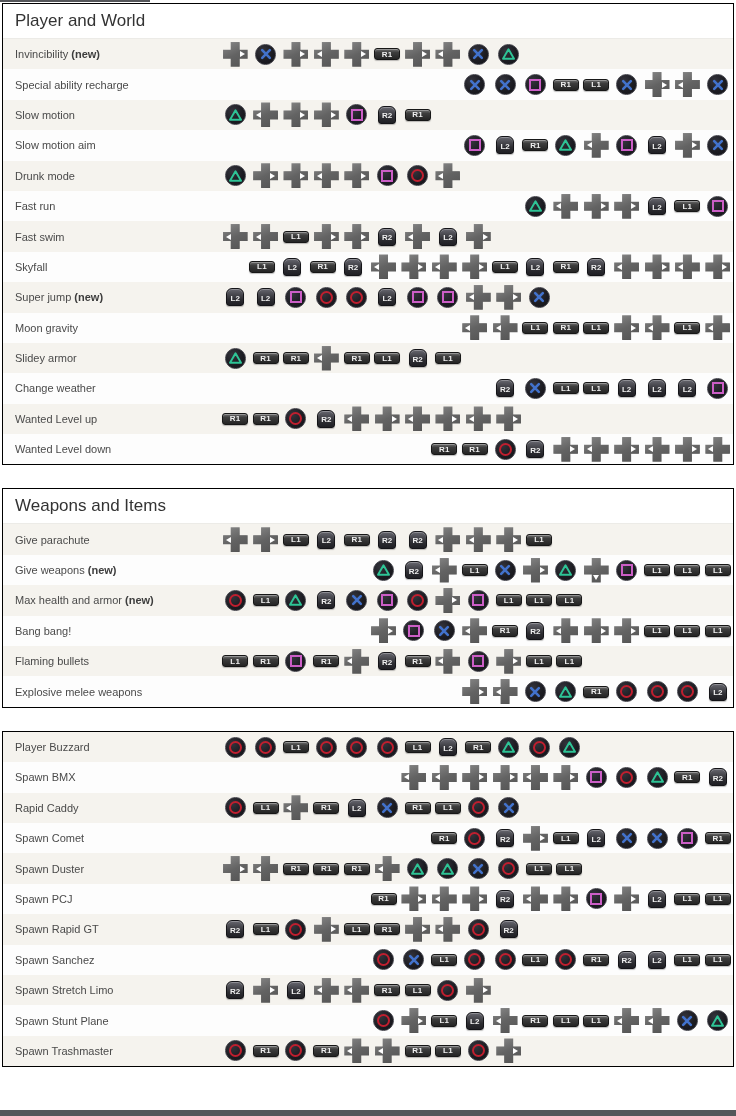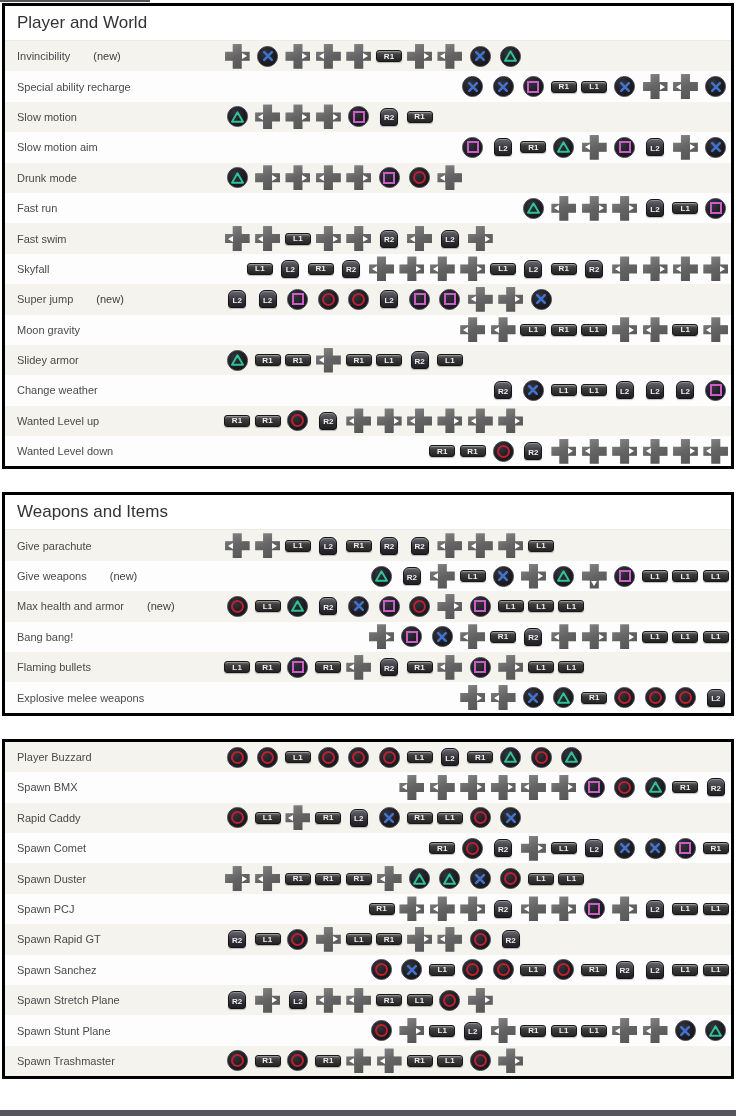--- a/index.html
+++ b/index.html
@@ -3,33 +3,33 @@
 <meta charset="utf-8">
 <style>
   html,body{margin:0;padding:0;}
   body{
     width:736px;height:1116px;position:relative;background:#ffffff;
     font-family:"Liberation Sans", sans-serif;overflow:hidden;
   }
   #top-edge-line{position:absolute;top:0;left:0;width:150px;height:2px;background:#55565a;}
   #cards{position:absolute;top:3px;left:0;width:736px;}
   .card{
-    margin:0 2px 23px 2px;background:#fff;border:3px solid #000000;
+    margin:0 2px 23px 2px;background:#fff;border:1px solid #000000;
   }
   .card-header{
     height:34px;display:flex;align-items:center;padding-left:12px;
     border-bottom:1px solid #ecebe7;
   }
   .card-title{font-size:17px;color:#333;font-weight:400;}
   .rows{width:100%;}
   .row{display:flex;align-items:center;height:30.4px;padding-left:12px;box-sizing:border-box;}
   .row.odd{background:#f5f3ee;}
   .row.even{background:#fdfdfd;justify-content:space-between;}
   .label{width:205px;flex:0 0 205px;font-size:11px;color:#4a4a4a;white-space:nowrap;}
-  .label b{font-weight:400;color:#3d3d3d;margin-left:20px;}
+  .label b{font-weight:700;color:#3d3d3d;}
   .combo{display:flex;align-items:center;}
   .slot{width:30.4px;flex:0 0 30.4px;display:flex;justify-content:center;align-items:center;}
 
   
   .dpad{position:relative;width:25px;height:25px;
     clip-path:polygon(32% 0,68% 0,68% 32%,100% 32%,100% 68%,68% 68%,68% 100%,32% 100%,32% 68%,0 68%,0 32%,32% 32%);
     background:linear-gradient(155deg,#8f8f8f 0%,#6a6a6a 45%,#4e4e4e 100%);
   }
   .dpad .core{position:absolute;inset:1px;
     clip-path:polygon(32% 0,68% 0,68% 32%,100% 32%,100% 68%,68% 68%,68% 100%,32% 100%,32% 68%,0 68%,0 32%,32% 32%);
@@ -1591,21 +1591,21 @@
             </span>
             <span class="slot">
               <span class="shoulder">L1</span>
             </span>
             <span class="slot">
               <span class="shoulder">L1</span>
             </span>
           </span>
   </div>
         <div class="row odd">
-    <span class="label"><span>Spawn Stretch Plane</span></span>
+    <span class="label"><span>Spawn Stretch Limo</span></span>
     <span class="combo">
             <span class="slot">
               <span class="trigger">R2</span>
             </span>
             <span class="slot">
               <span class="dpad">
                 <span class="core"></span>
                 <span class="ar ar-right"></span>
               </span>
             </span>

